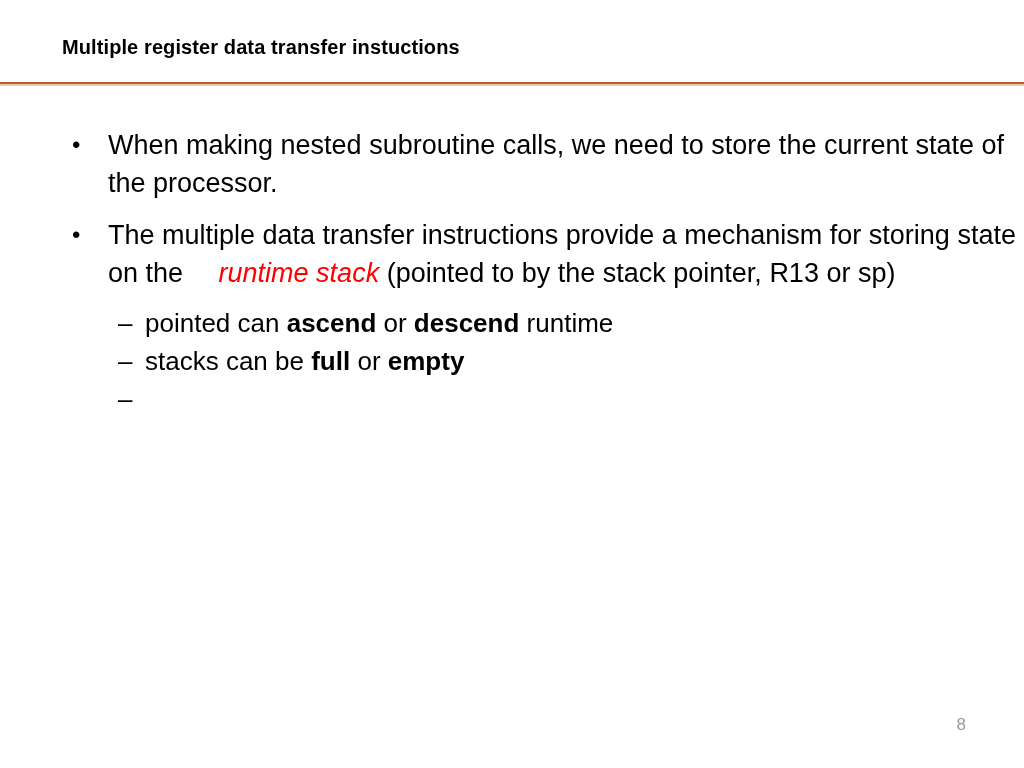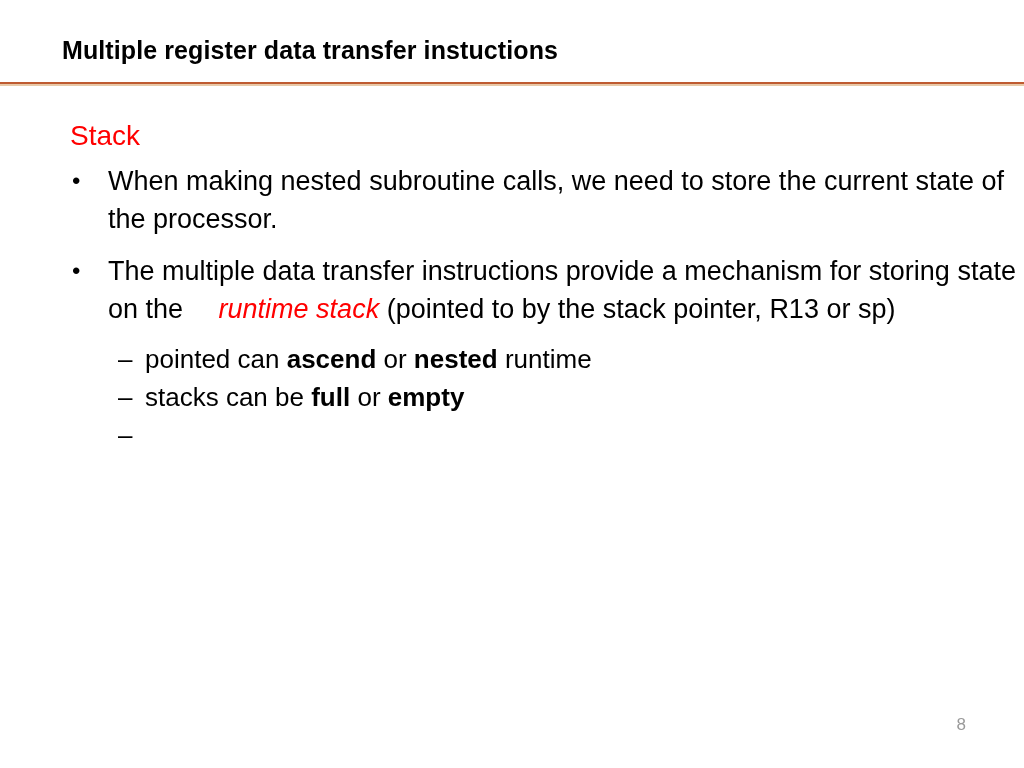--- a/index.html
+++ b/index.html
@@ -14,21 +14,21 @@
     overflow: hidden;
     font-family: "Liberation Sans", sans-serif;
     color: #000000;
   }
 
   
   .slide-title {
     position: absolute;
     left: 62px;
     top: 36px;
-    font-size: 25px;
+    font-size: 20px;
     font-weight: bold;
     color: #000000;
     letter-spacing: 0.1px;
     white-space: nowrap;
   }
 
   
   .title-rule {
     position: absolute;
     left: 0;
@@ -125,42 +125,41 @@
 
 <div class="slide-title">Multiple register data transfer instuctions</div>
 
 <div class="title-rule">
   <div class="rule-main"></div>
   <div class="rule-sub"></div>
 </div>
 
 <div class="body-area">
 
-  <div class="red-head">Stack</div>
 
   <div class="sp-8"></div>
 
   <div class="bullet-row">
     <span class="dot">•</span>
     <span>When making nested subroutine calls, we need to store the current state of the processor.</span>
   </div>
 
   <div class="sp-14"></div>
 
   <div class="bullet-row">
     <span class="dot">•</span>
     <span>The multiple data transfer instructions provide a mechanism for storing state on the </span><span class="em-red-italic">runtime stack</span><span> (pointed to by the stack pointer, R13 or sp)</span>
   </div>
 
   <div class="sp-12"></div>
 
 
   <div class="sub-row">
     <span class="dash">–</span>
-    <span>pointed can </span><span class="strong">ascend</span><span> or </span><span class="strong">nested</span><span> runtime</span>
+    <span>pointed can </span><span class="strong">ascend</span><span> or </span><span class="strong">descend</span><span> runtime</span>
   </div>
 
   <div class="sub-row">
     <span class="dash">–</span>
     <span>stacks can be </span><span class="strong">full</span><span> or </span><span class="strong">empty</span><span></span>
   </div>
 
   <div class="sub-row">
     <span class="dash">–</span>
     <span class="strong"></span><span></span><span class="strong"></span><span></span>

